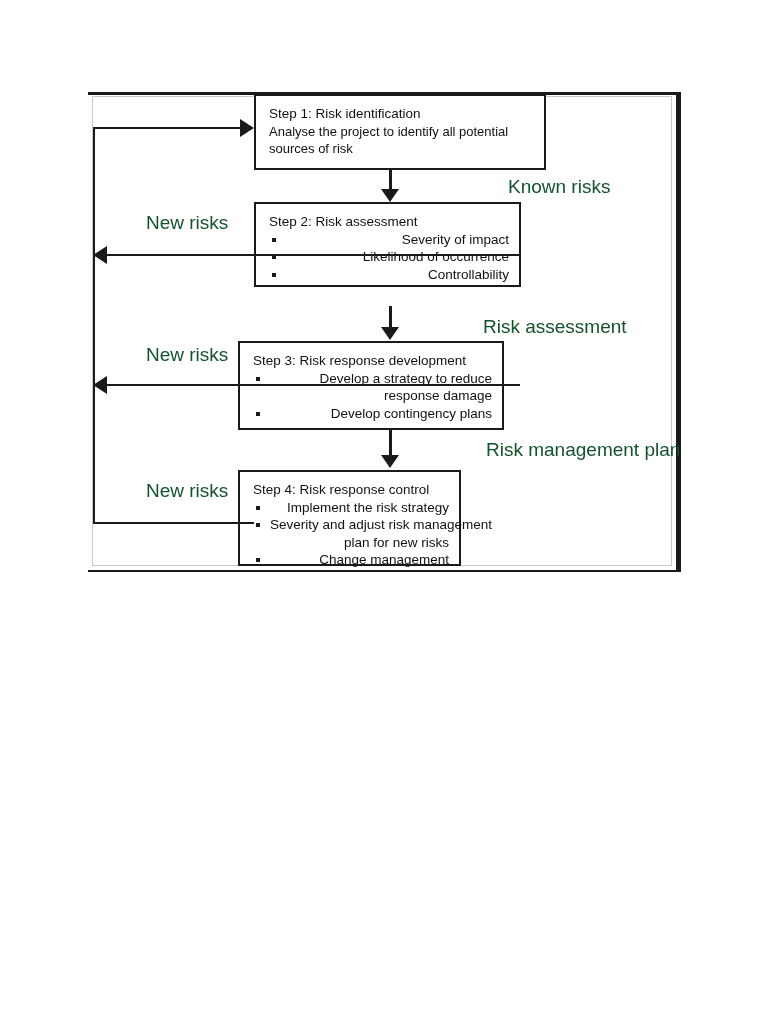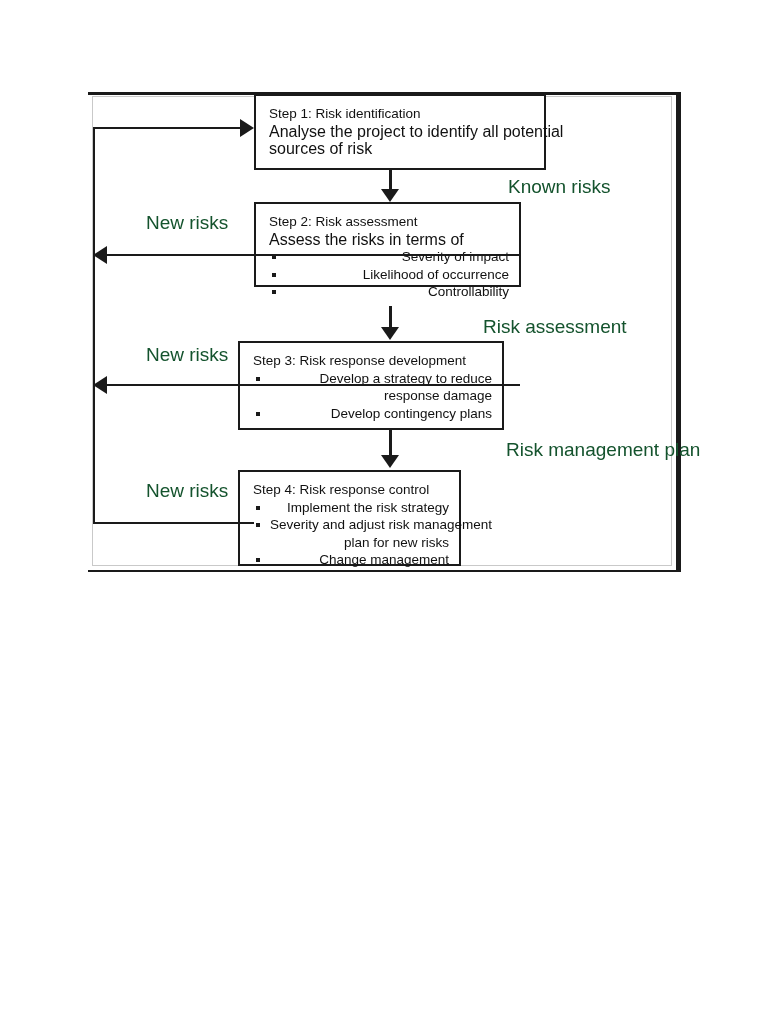--- a/index.html
+++ b/index.html
@@ -83,21 +83,21 @@
     background: #ffffff;
     box-sizing: border-box;
     padding: 9px 10px 16px 13px;
   }
   .step-title {
     font-size: 13.5px;
     line-height: 17.5px;
     white-space: nowrap;
   }
   .step-line {
-    font-size: 16px;
+    font-size: 13px;
     line-height: 17.5px;
     white-space: nowrap;
   }
   .bullets {
     list-style: none;
     margin: 0;
     padding: 0;
     text-align: right;
   }
   .bullets li {
@@ -201,21 +201,21 @@
     font-size: 19px;
     line-height: 17px;
     white-space: nowrap;
     color: #14532d;
   }
   #label-new-risks-2 { left: 146px; top: 214px; }
   #label-new-risks-3 { left: 146px; top: 346px; }
   #label-new-risks-4 { left: 146px; top: 482px; }
   #label-known-risks { left: 508px; top: 178px; }
   #label-risk-assessment { left: 483px; top: 318px; }
-  #label-risk-mgmt-plan { left: 506px; top: 441px; }
+  #label-risk-mgmt-plan { left: 486px; top: 441px; }
 </style>
 </head>
 <body>
 
 <div id="diagram">
 
   <div class="rule rule-top"></div>
   <div class="rule rule-bottom"></div>
   <div class="rule rule-right"></div>
   <div class="rule rule-inner-left"></div>
@@ -228,21 +228,20 @@
     <div class="step-line">Analyse the project to identify all potential</div>
     <div class="step-line">sources of risk</div>
   </div>
 
   <div class="vconn" id="vconn-1"></div>
   <div class="vhead" id="vhead-1"></div>
   <div class="label" id="label-known-risks">Known risks</div>
 
   <div class="step-box" id="box-step2">
     <div class="step-title">Step 2: Risk assessment</div>
-    <div class="step-line">Assess the risks in terms of</div>
     <ul class="bullets">
       <li>Severity of impact</li>
       <li>Likelihood of occurrence</li>
       <li>Controllability</li>
     </ul>
   </div>
 
   <div class="hline" id="fb2-line"></div>
   <div class="lhead" id="fb2-head"></div>
   <div class="label" id="label-new-risks-2">New risks</div>

